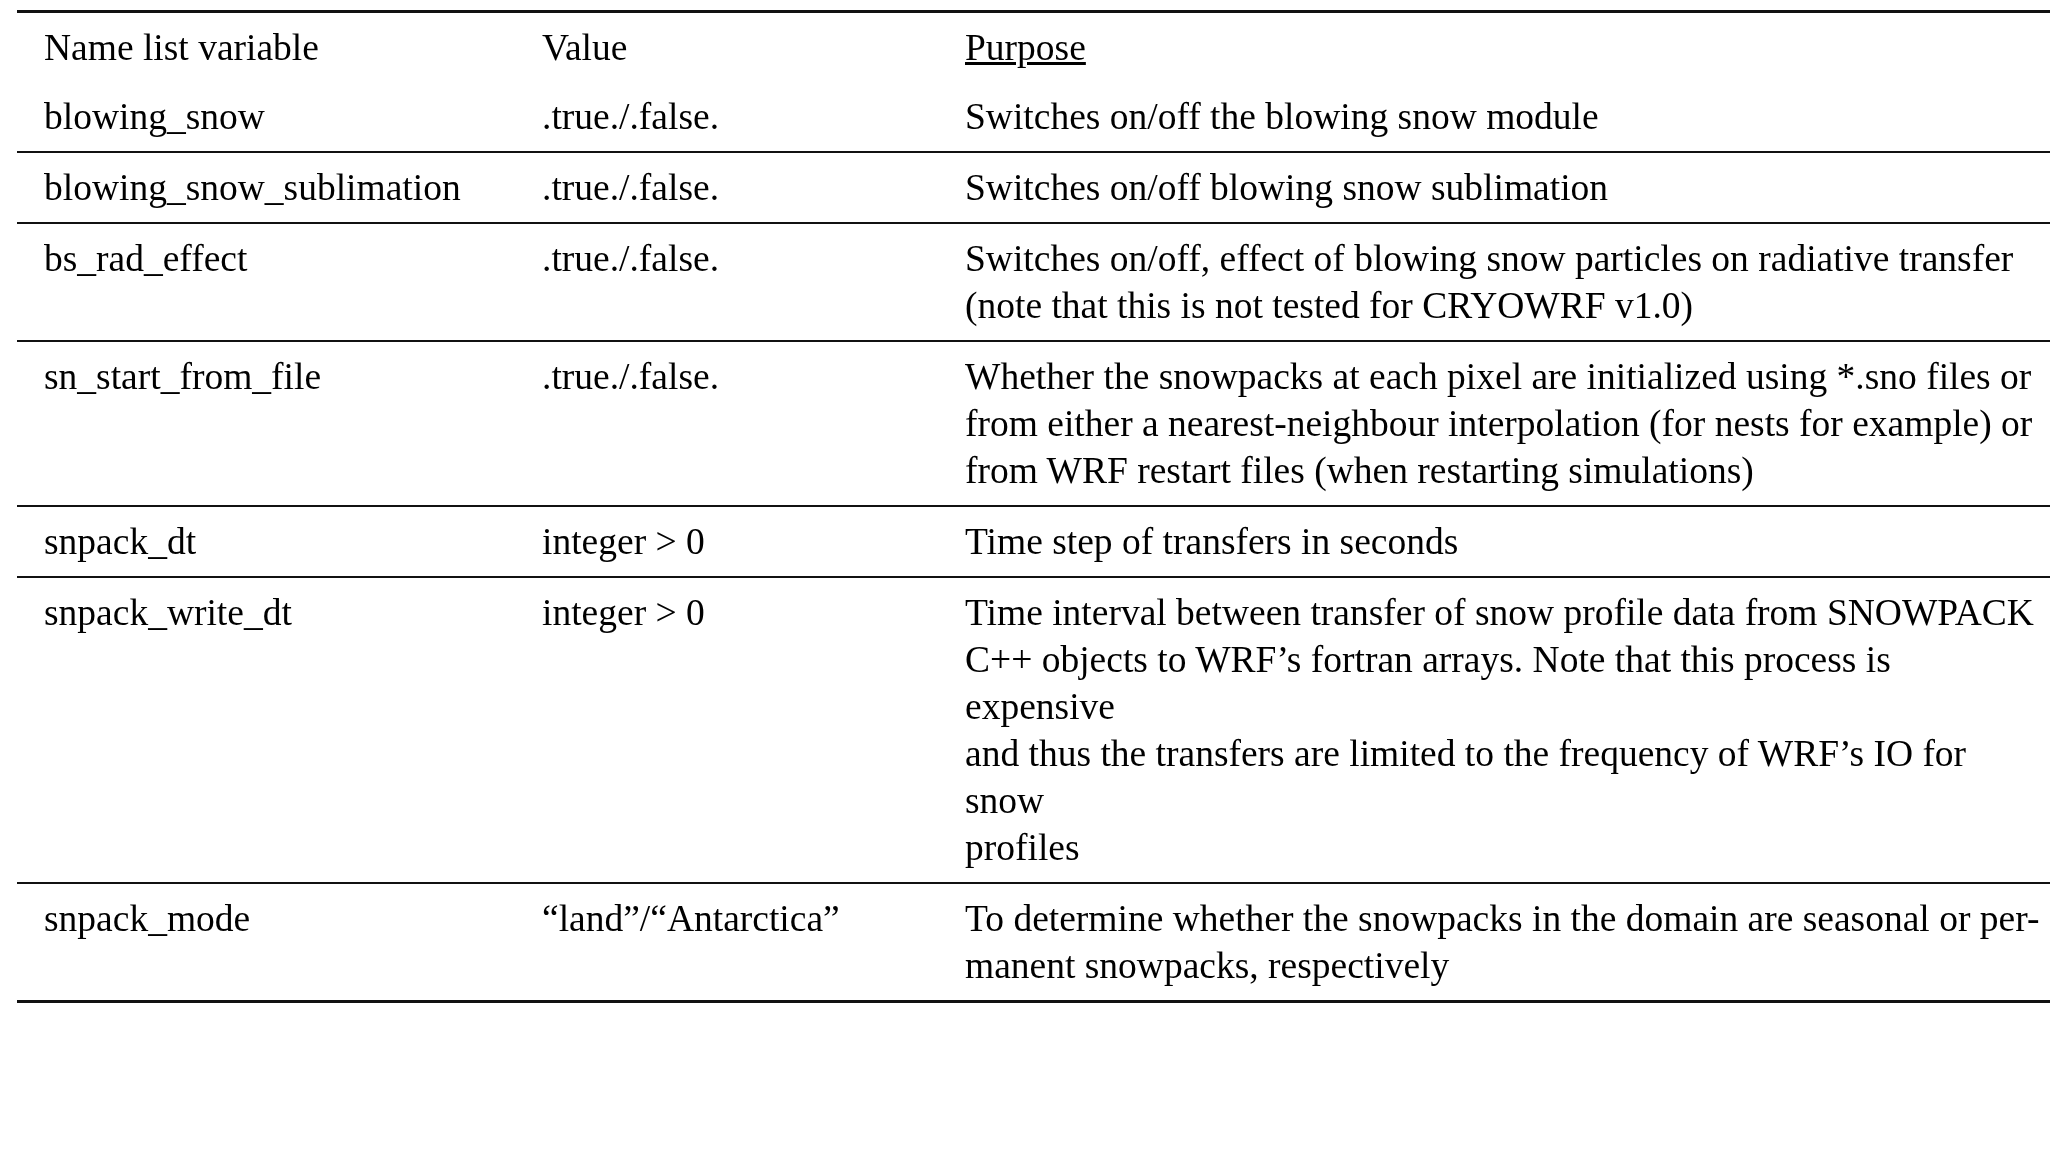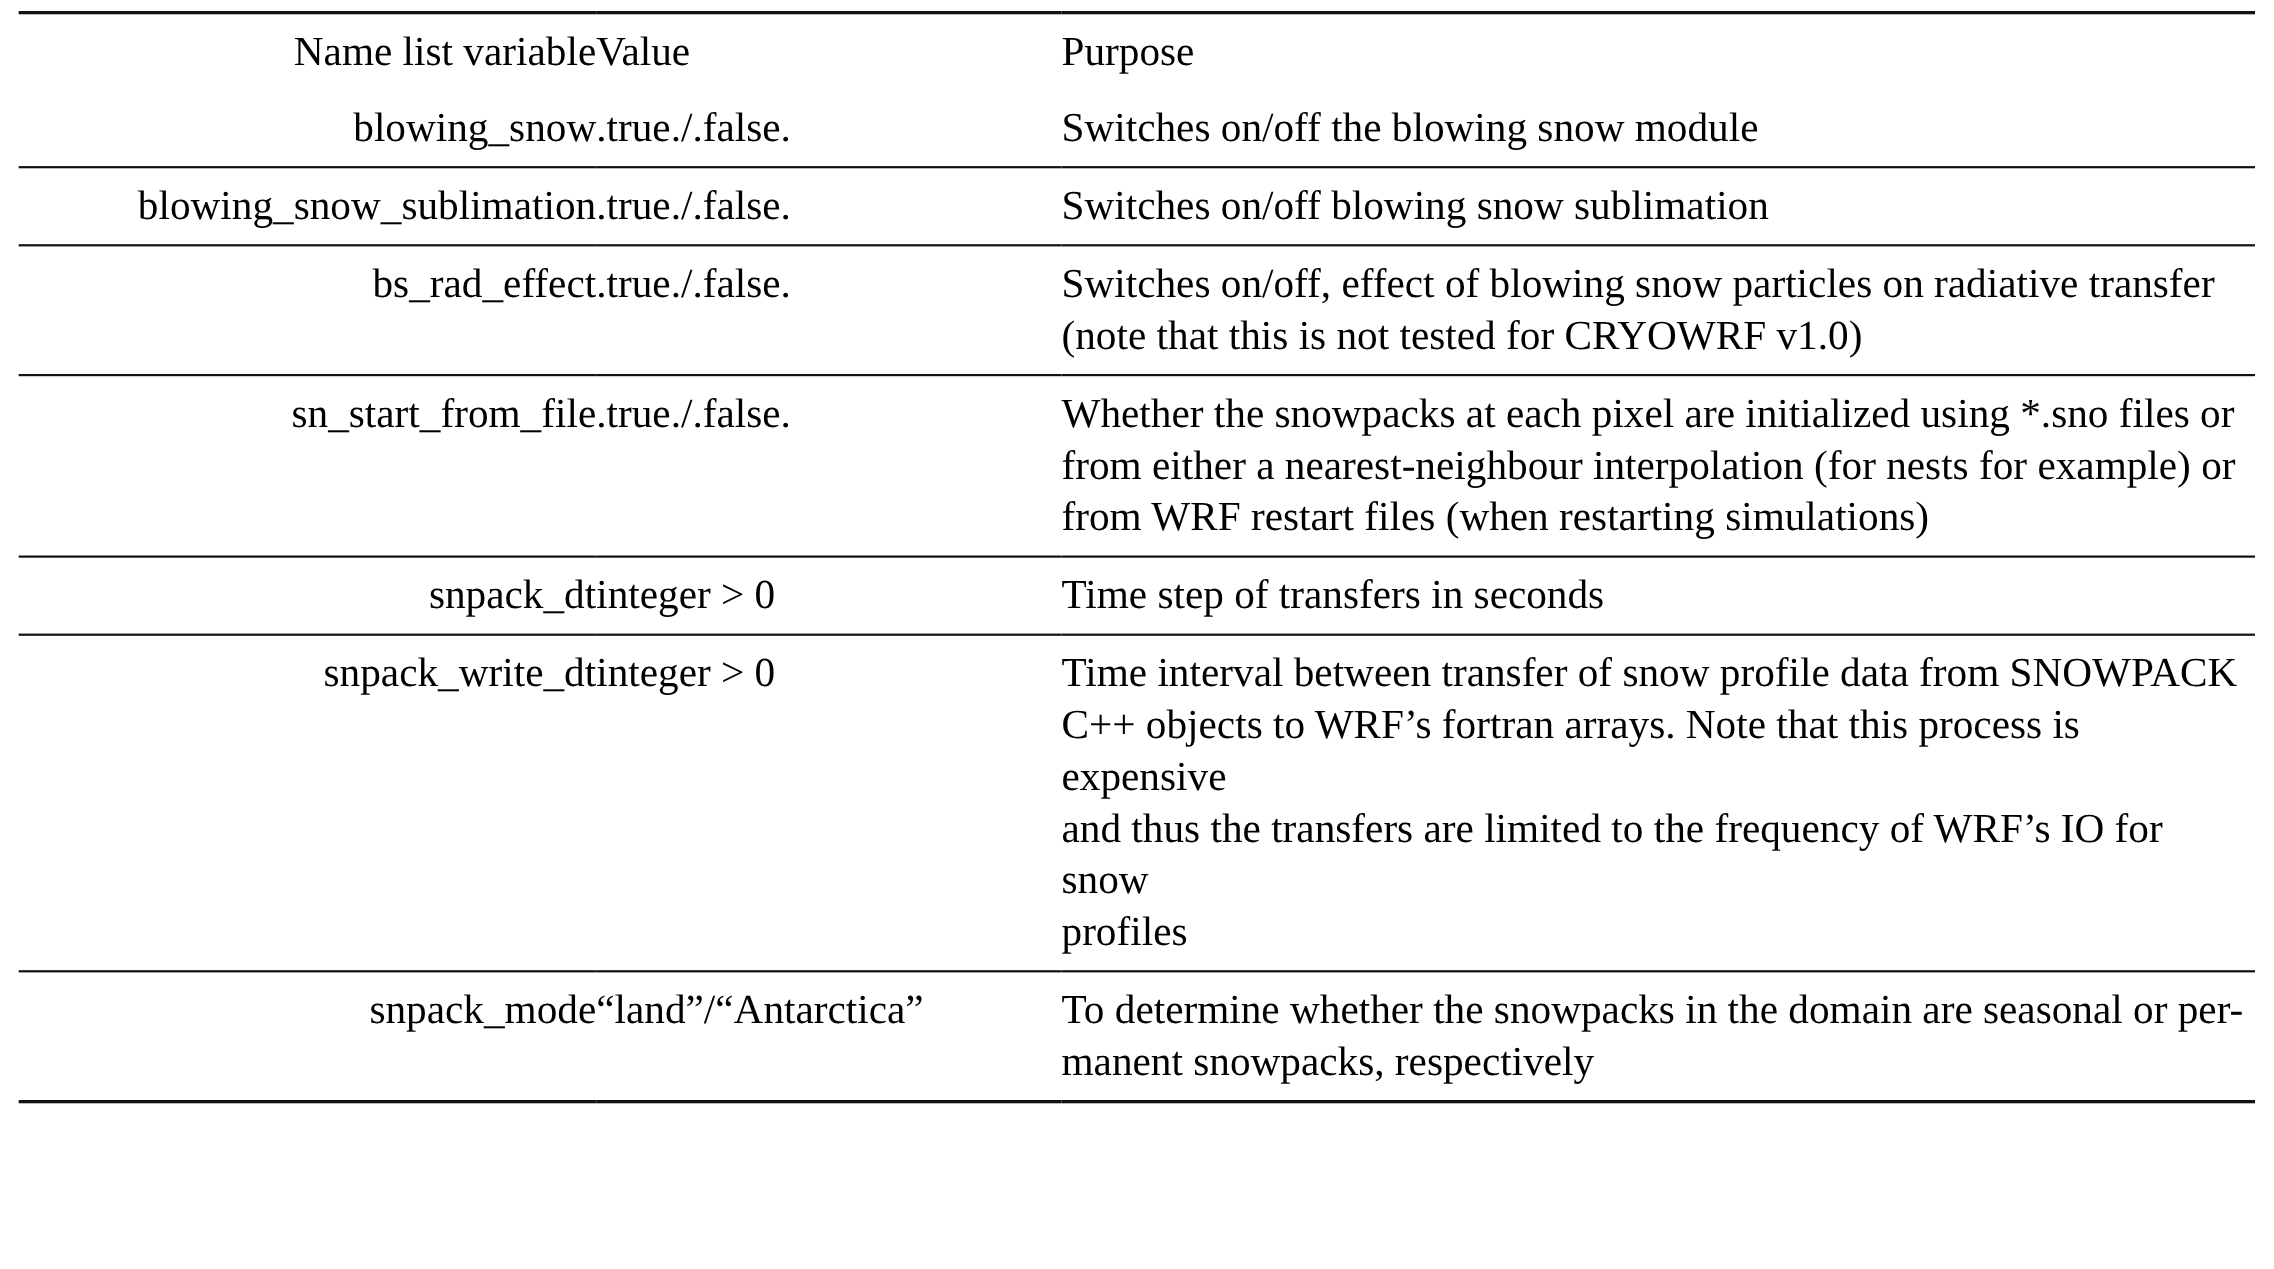--- a/index.html
+++ b/index.html
@@ -33,24 +33,23 @@
     border-bottom: none;
   }
   .nl-table th, .nl-table td {
     font-weight: normal;
     text-align: left;
     vertical-align: top;
     padding: 11px 0 11px 0;
   }
   .col-name  { width: 498px; }
   .col-value { width: 423px; }
-  .col-purpose { width: auto; }
+  .col-purpose { width: auto; text-decoration: underline; }
   .nl-table th:first-child, .nl-table td:first-child {
     padding-left: 27px;
-    text-align: right;
   }
   td.cell-purpose, th.cell-purpose {
     white-space: pre-line;
     padding-right: 6px;
   }
 </style>
 </head>
 <body>
 
 <table class="nl-table">

